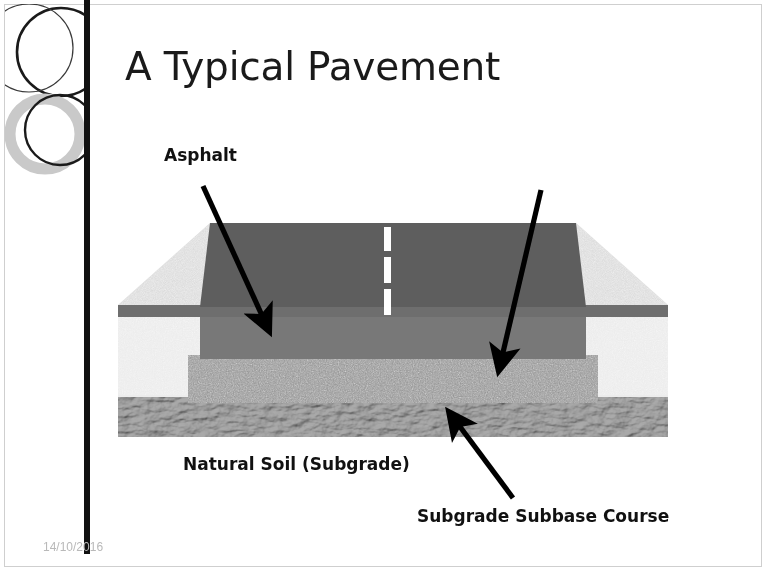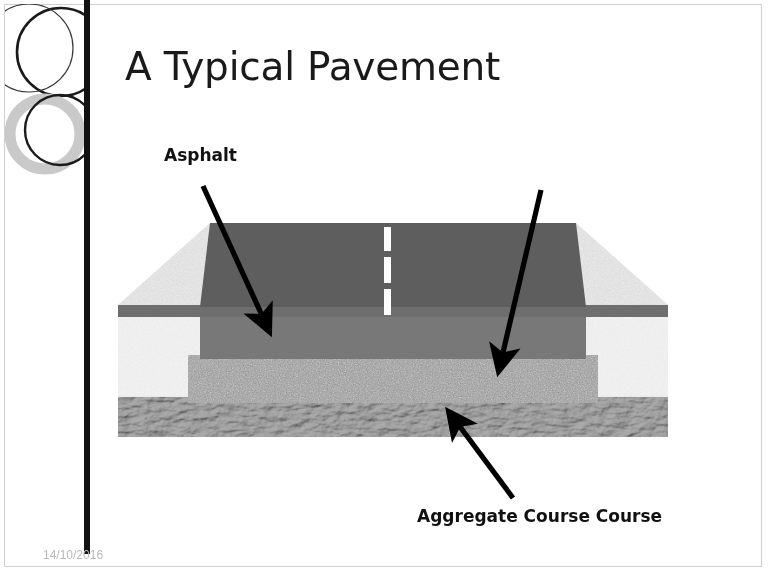--- a/index.html
+++ b/index.html
@@ -76,21 +76,20 @@
   .label-subbase      { left: 417px; top: 506px; font-size: 17px; }
 
   
   .datestamp {
     position: absolute;
     left: 43px;
     top: 540px;
     font-size: 12px;
     color: #b9b9b9;
     font-family: "Liberation Sans", sans-serif;
-    margin-top: 8px;
   }
 
   
   #diagram {
     position: absolute;
     left: 110px;
     top: 195px;
     width: 566px;
     height: 245px;
   }
@@ -268,18 +267,19 @@
     <line x1="203" y1="186" x2="265" y2="322" stroke="#000000" stroke-width="5.2" marker-end="url(#arrowHead)"></line>
 
     <line x1="541" y1="190" x2="501" y2="361" stroke="#000000" stroke-width="5.2" marker-end="url(#arrowHead)"></line>
 
     <line x1="513" y1="498" x2="455" y2="420" stroke="#000000" stroke-width="5.2" marker-end="url(#arrowHead)"></line>
   </svg>
 
   <div class="label label-asphalt">Asphalt</div>
 
 
-
-  <div class="label label-subbase">Aggregate Course Course</div>
+  <div class="label label-subgrade">Natural Soil (Subgrade)</div>
+
+  <div class="label label-subbase">Subgrade Subbase Course</div>
 
   <div class="datestamp">14/10/2016</div>
 
 </div>
 
 </body></html>

